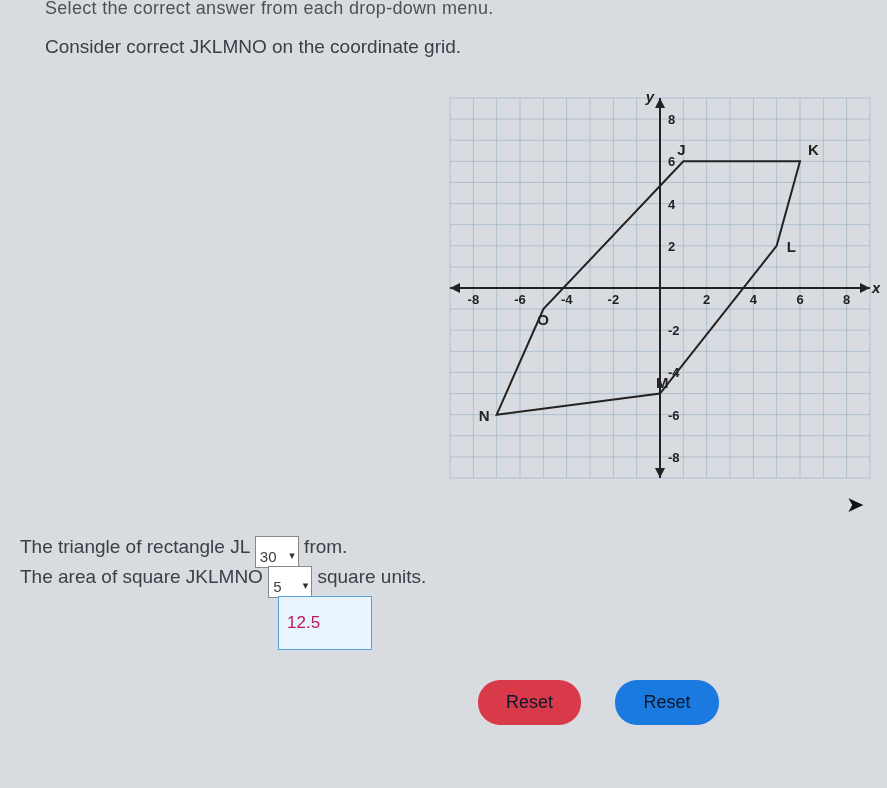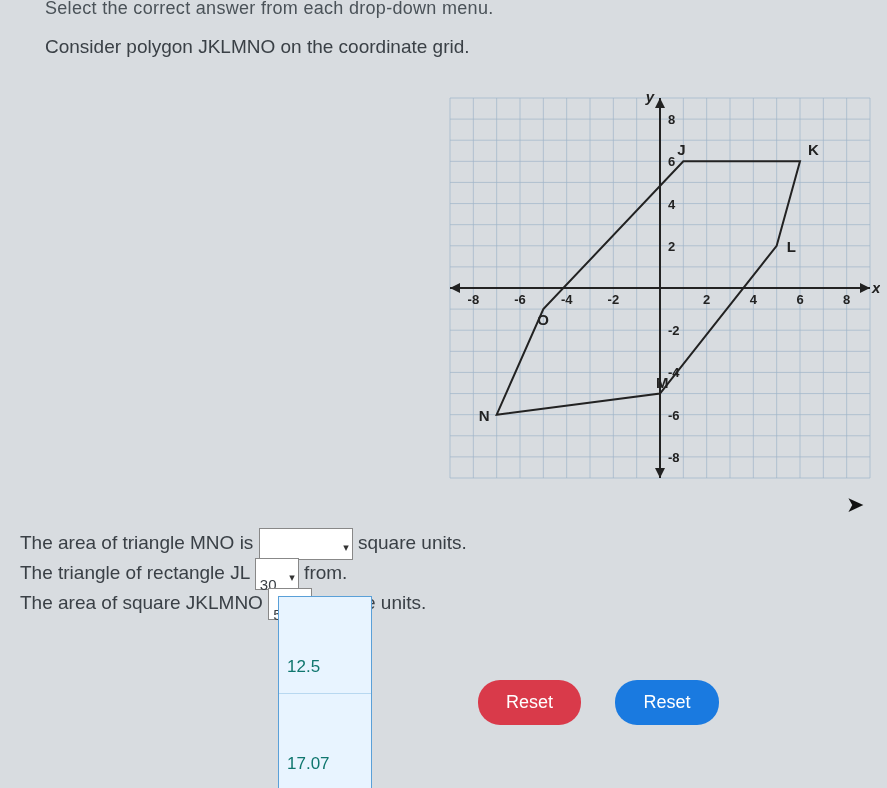--- a/index.html
+++ b/index.html
@@ -44,22 +44,23 @@
   }
   .question-row { height: 30px; white-space: nowrap; }
   .dd {
     display: inline-block;
     vertical-align: middle;
     border: 1px solid #888;
     background: #fff;
     height: 32px;
     position: relative;
     font-size: 15px;
-    padding: 11px 18px 2px 4px;
+    padding: 5px 18px 2px 4px;
     min-width: 44px;
+    margin-top: 8px;
   }
   .dd::after {
     content: "▾";
     position: absolute;
     right: 3px;
     top: 3px;
     font-size: 11px;
     color: #333;
   }
   .dd.wide { min-width: 94px; }
@@ -68,54 +69,53 @@
     top: 596px;
     left: 278px;
     width: 94px;
     background: #e8f4ff;
     border: 1px solid #5aa0d8;
     font-size: 17px;
   }
   .dropdown-open .opt {
     padding: 16px 8px;
     border-bottom: 1px solid #b8d8f0;
-    color: #0f766e;
-    margin-top: 44px;
+    color: #be185d;
   }
   .dropdown-open .opt:last-child { border-bottom: none; }
   .btn-row {
     position: absolute;
     top: 680px;
     left: 478px;
   }
   .btn {
     display: inline-block;
     border-radius: 22px;
     padding: 12px 28px;
     font-size: 18px;
-    color: #ffffff;
+    color: #0f172a;
     margin-right: 30px;
     cursor: pointer;
     text-align: center;
   }
   .btn-reset { background: #d93a4a; }
   .btn-next { background: #1a7ae0; }
   .cursor {
     position: absolute;
     top: 492px;
     left: 846px;
     font-size: 22px;
     color: #111;
   }
 </style>
 </head>
 <body>
 
 <div class="top-instruction">Select the correct answer from each drop-down menu.</div>
-<div class="main-instruction">Consider polygon JKLMNO on the coordinate grid.</div>
+<div class="main-instruction">Consider correct JKLMNO on the coordinate grid.</div>
 
 <div class="grid-container">
   <svg id="grid-svg" width="440" height="400" viewBox="0 0 440 400">
       <line x1="10" y1="390" x2="10" y2="10" stroke="#9fb4c8" stroke-width="0.7"></line>
       <line x1="33.33333333333333" y1="390" x2="33.33333333333333" y2="10" stroke="#9fb4c8" stroke-width="0.7"></line>
       <line x1="56.666666666666664" y1="390" x2="56.666666666666664" y2="10" stroke="#9fb4c8" stroke-width="0.7"></line>
       <line x1="80" y1="390" x2="80" y2="10" stroke="#9fb4c8" stroke-width="0.7"></line>
       <line x1="103.33333333333333" y1="390" x2="103.33333333333333" y2="10" stroke="#9fb4c8" stroke-width="0.7"></line>
       <line x1="126.66666666666667" y1="390" x2="126.66666666666667" y2="10" stroke="#9fb4c8" stroke-width="0.7"></line>
       <line x1="150" y1="390" x2="150" y2="10" stroke="#9fb4c8" stroke-width="0.7"></line>
@@ -179,39 +179,33 @@
       <text x="368" y="67.33333333333333" font-size="15" font-weight="bold" fill="#222">K</text>
       <text x="346.6666666666667" y="163.77777777777777" font-size="15" font-weight="bold" fill="#222">L</text>
       <text x="216" y="299.55555555555554" font-size="15" font-weight="bold" fill="#222">M</text>
       <text x="38.666666666666664" y="332.6666666666667" font-size="15" font-weight="bold" fill="#222">N</text>
       <text x="97.33333333333333" y="237.11111111111111" font-size="15" font-weight="bold" fill="#222">O</text>
     </svg>
 </div>
 
 <div class="questions">
   <div class="question-row">
-    <span>The area of triangle MNO is </span>
-    <span class="dd wide"></span>
-    <span> square units.</span>
-  </div>
-  <div class="question-row">
     <span>The triangle of rectangle JL</span>
     <span class="dd">30</span>
     <span> from.</span>
   </div>
   <div class="question-row">
     <span>The area of square JKLMNO</span>
     <span class="dd">5</span>
     <span> square units.</span>
   </div>
 </div>
 
 <div class="dropdown-open">
   <div class="opt">12.5</div>
-  <div class="opt">17.07</div>
 </div>
 
 <div class="btn-row">
   <span class="btn btn-reset">Reset</span>
   <span class="btn btn-next">Reset</span>
 </div>
 
 <div class="cursor">➤</div>
 
 </body></html>

